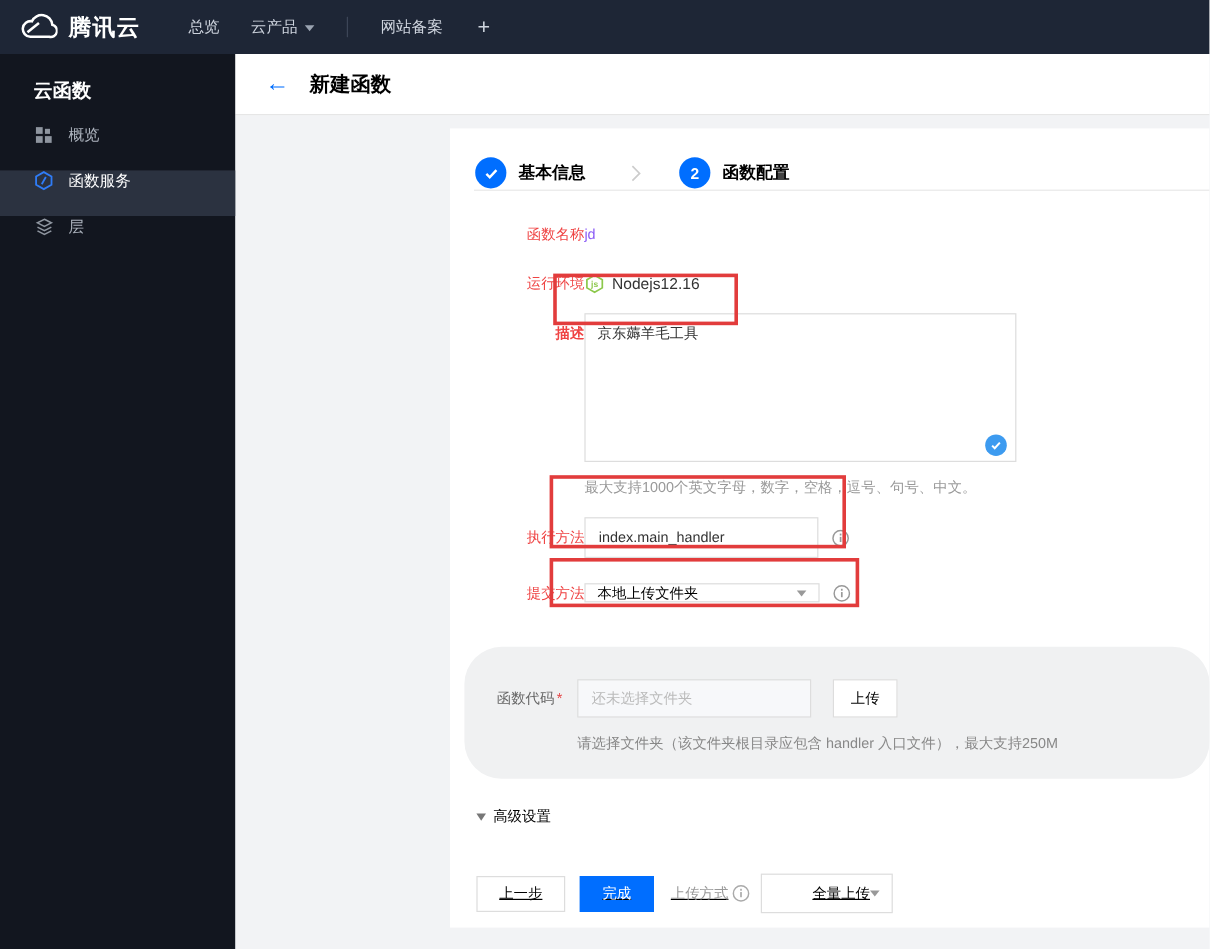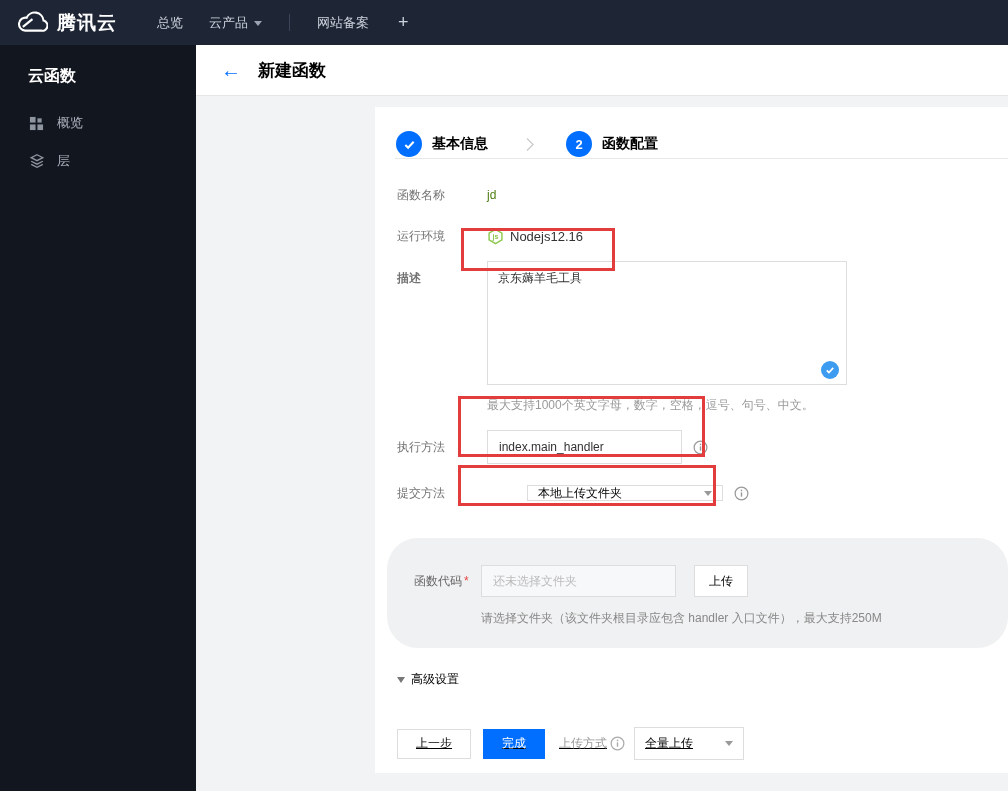--- a/index.html
+++ b/index.html
@@ -12,58 +12,58 @@
   .brand-text { color:#fff; font-size:19px; font-weight:bold; margin-left:9px; letter-spacing:1px; }
   .nav-items { display:flex; align-items:center; margin-left:16px; }
   .nav-item { color:#cdd3dd; font-size:13px; margin:0 13px; display:flex; align-items:center; cursor:pointer; }
   .nav-divider { width:1px; height:17px; background:#3c4557; margin:0 14px; }
   .nav-plus { color:#cdd3dd; font-size:18px; margin-left:16px; }
   .caret-sm { width:0; height:0; border-left:4px solid transparent; border-right:4px solid transparent; border-top:5px solid #9aa3b1; margin-left:6px; margin-top:2px; }
 
   
   .sidebar { position:absolute; top:45px; left:0; width:196px; height:746px; background:#12161f; z-index:10; }
   .sidebar-title { color:#fff; font-size:16px; font-weight:bold; padding:21px 0 0 28px; height:59px; }
-  .side-item { height:38px; display:flex; align-items:center; padding-left:28px; color:#aeb5bf; font-size:13px; cursor:pointer; }
+  .side-item { height:38px; display:flex; padding-left:28px; color:#aeb5bf; font-size:13px; cursor:pointer; }
   .side-item .s-icon { width:17px; height:17px; margin-right:12px; display:flex; align-items:center; justify-content:center; }
   .side-item.active { background:#2b3240; color:#fff; }
 
   
   .main { position:absolute; left:196px; top:45px; width:812px; height:746px; background:#f2f3f5; }
   .page-header { height:51px; background:#fff; border-bottom:1px solid #e6e6e6; display:flex; align-items:center; padding-left:25px; }
   .back-arrow { color:#006eff; font-size:20px; font-weight:bold; cursor:pointer; line-height:1; }
   .page-title { font-size:17px; font-weight:bold; color:#000; margin-left:17px; }
 
   .card { position:absolute; left:179px; top:62px; width:633px; height:666px; background:#fff; }
 
   
   .steps { padding:23px 0 0 21px; display:flex; align-items:center; height:51px; }
   .step-circle { width:26px; height:26px; border-radius:50%; background:#006eff; color:#fff; display:flex; align-items:center; justify-content:center; font-size:13px; font-weight:bold; flex-shrink:0; }
   .step-label { font-size:14px; font-weight:bold; color:#000; margin-left:10px; }
   .step-chevron { margin:0 30px 0 36px; display:flex; }
   .steps-divider { border-bottom:1px solid #e8e8e8; margin-left:20px; }
 
   
   .form-row { display:flex; align-items:center; }
-  .f-label { width:90px; margin-left:22px; font-size:12px; color:#737373; flex-shrink:0; }
+  .f-label { width:90px; margin-left:22px; font-size:12px; color:#ef4444; flex-shrink:0;text-align:right; }
   .row-name { margin-top:26px; height:20px; }
-  .row-name .f-value { font-size:12px; color:#4d7c0f; }
+  .row-name .f-value { font-size:12px; color:#8b5cf6; }
   .row-runtime { margin-top:14px; height:34px; }
   .runtime-value { display:flex; align-items:center; font-size:13px; color:#333; }
   .runtime-value svg { margin-right:6px; }
   .row-desc { margin-top:8px; align-items:flex-start; }
   .row-desc .f-label { padding-top:9px;font-weight:bold; }
   .desc-wrap { position:relative; }
   .desc-textarea { width:360px; height:124px; border:1px solid #ddd; resize:none; font-family:inherit; font-size:12px; color:#333; padding:8px 10px; outline:none; background:#fff; }
   .desc-check { position:absolute; right:8px; bottom:10px; width:18px; height:18px; border-radius:50%; background:#3d9bf0; display:flex; align-items:center; justify-content:center; }
   .hint-row { margin:8px 0 0 112px; font-size:12px; color:#999; }
   .row-handler { margin-top:15px; height:36px; }
   .text-input { width:195px; height:34px; border:1px solid #ddd; font-size:12px; color:#333; padding:0 11px; outline:none; font-family:inherit; }
   .info-icon { margin-left:11px; display:flex; cursor:pointer; }
   .row-submit { margin-top:11px; height:34px; }
-  .select-box { width:196px; height:16px; border:1px solid #ddd; background:#fff; display:flex; align-items:center; justify-content:space-between; padding:0 10px; font-size:12px; color:#000; cursor:pointer;margin-left:40px; }
+  .select-box { width:196px; height:16px; border:1px solid #ddd; background:#fff; display:flex; align-items:center; justify-content:space-between; padding:0 10px; font-size:12px; color:#000; cursor:pointer; }
   .caret { width:0; height:0; border-left:4px solid transparent; border-right:4px solid transparent; border-top:5px solid #999; }
 
   
   .code-section { margin:28px 0 0 12px; background:#f0f1f2; padding:27px 0 21px 27px;border-radius:31px; }
   .code-row { display:flex; align-items:center; }
   .code-label { width:67px; font-size:12px; color:#666; flex-shrink:0; }
   .req-star { color:#e54545; margin-left:2px; }
   .code-input { width:195px; height:32px; border:1px solid #ddd; background:#f7f8fa; font-size:12px; padding:0 11px; color:#8b5cf6; outline:none; font-family:inherit; }
   .code-input::placeholder { color:#bbb; }
   .upload-btn { width:54px; height:32px; margin-left:18px; background:#fff; border:1px solid #ddd; font-size:12px; color:#000; cursor:pointer; font-family:inherit; }
@@ -72,21 +72,21 @@
   
   .advanced { margin:23px 0 0 22px; display:flex; align-items:center; font-size:12px; color:#000; cursor:pointer; }
   .adv-tri { width:0; height:0; border-left:4px solid transparent; border-right:4px solid transparent; border-top:6px solid #777; margin-right:6px; }
 
   
   .footer-row { margin:39px 0 0 22px; display:flex; align-items:center;text-decoration:underline; }
   .btn-prev { width:74px; height:30px; background:#fff; border:1px solid #ddd; font-size:12px; color:#000; cursor:pointer; font-family:inherit; }
   .btn-finish { width:62px; height:30px; background:#006eff; border:none; color:#fff; font-size:12px; margin-left:12px; cursor:pointer; font-family:inherit; }
   .upload-mode-label { margin-left:14px; font-size:12px; color:#999; display:flex; align-items:center; }
   .upload-mode-label .info-icon { margin-left:3px; }
-  .mode-select { margin-left:9px; width:110px; height:33px; }
+  .mode-select { margin-left:9px; width:110px; height:33px;justify-content:flex-end; }
 
   
   .red-box { position:absolute; border:3px solid #e23c3c; pointer-events:none; z-index:5; }
   .rb-runtime { left:86px; top:121px; width:154px; height:43px; }
   .rb-handler { left:83px; top:289px; width:247px; height:61px; }
   .rb-submit  { left:83px; top:358px; width:258px; height:41px; }
 </style>
 </head>
 <body>
 
@@ -117,20 +117,29 @@
   <div class="side-item">
     <span class="s-icon">
       <svg width="15" height="15" viewBox="0 0 16 16" fill="#8e959f">
         <rect x="1" y="1" width="6" height="6"></rect>
           <rect x="9" y="2.5" width="4.5" height="4.5"></rect>
         <rect x="1" y="9" width="6" height="6"></rect>
           <rect x="9" y="9" width="6" height="6"></rect>
       </svg>
     </span>
     <span>概览</span>
+  </div>
+  <div class="side-item active">
+    <span class="s-icon">
+      <svg width="17" height="17" viewBox="0 0 18 18">
+        <polygon points="9,1.5 15.8,5.4 15.8,12.6 9,16.5 2.2,12.6 2.2,5.4" fill="none" stroke="#2f7cf6" stroke-width="1.6"></polygon>
+        <line x1="10.8" y1="5.8" x2="7.2" y2="12.2" stroke="#2f7cf6" stroke-width="1.6"></line>
+      </svg>
+    </span>
+    <span>函数服务</span>
   </div>
   <div class="side-item">
     <span class="s-icon">
       <svg width="16" height="16" viewBox="0 0 18 18" fill="none" stroke="#8e959f" stroke-width="1.5">
         <polygon points="9,2 15.5,5.3 9,8.6 2.5,5.3"></polygon>
         <polyline points="2.5,9.3 9,12.6 15.5,9.3"></polyline>
         <polyline points="2.5,12.8 9,16.1 15.5,12.8"></polyline>
       </svg>
     </span>
     <span>层</span>

